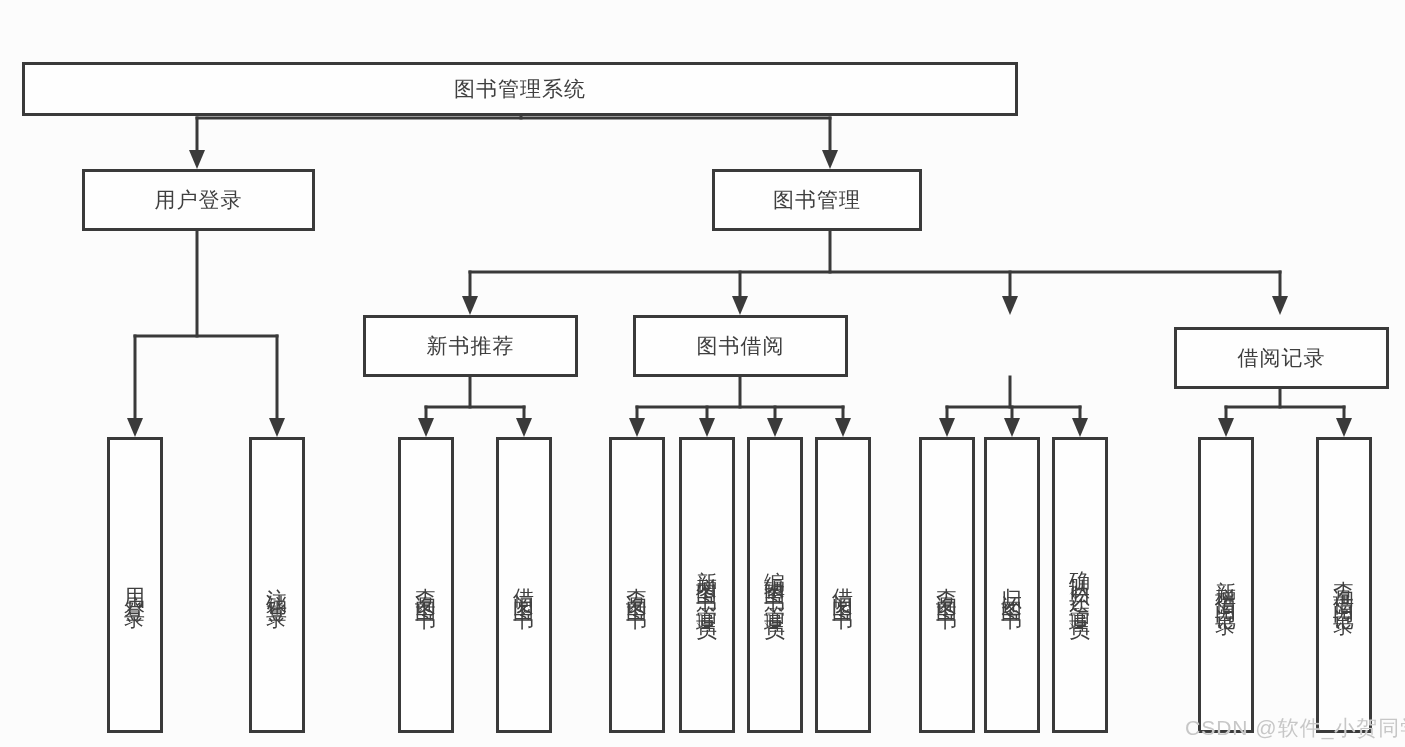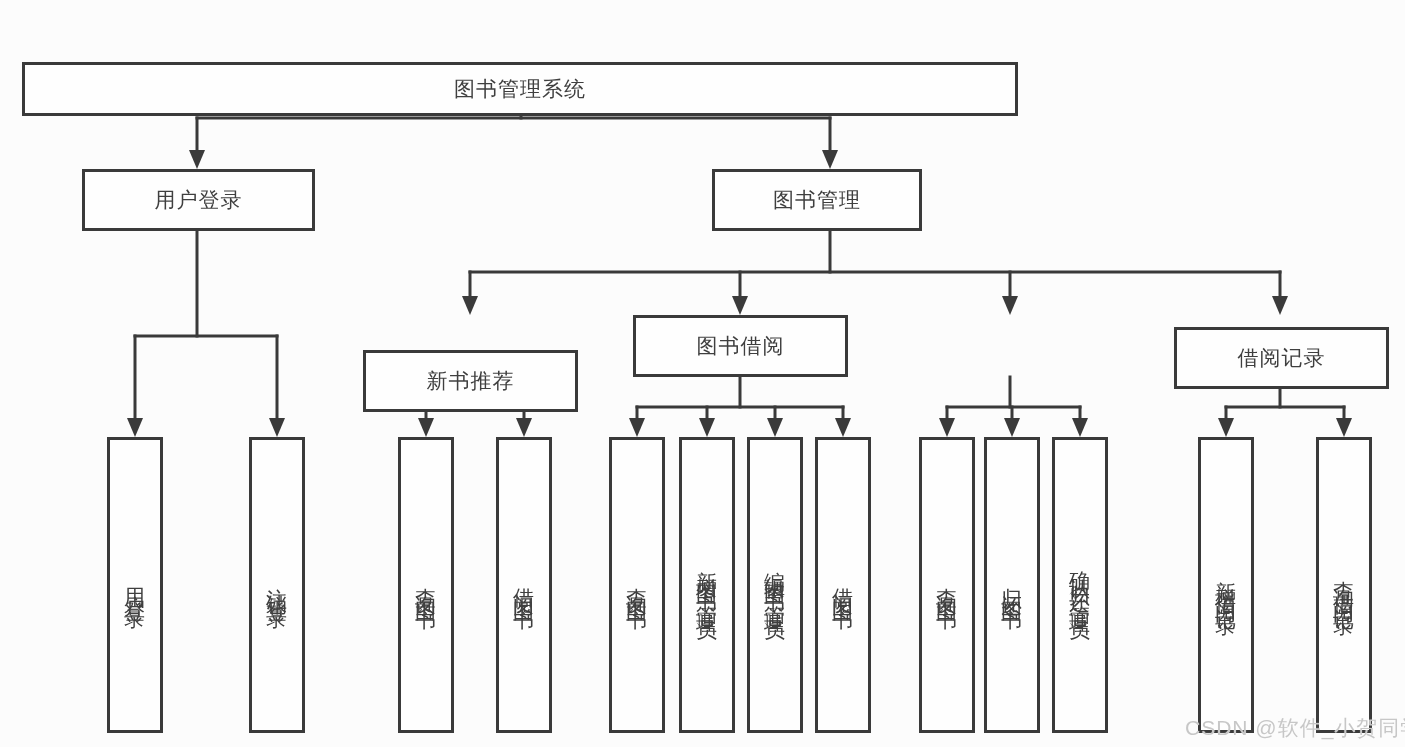--- a/index.html
+++ b/index.html
@@ -129,21 +129,21 @@
     <span class="h-label">图书管理系统</span>
   </div>
 
   <div class="node lvl2" style="left:82px; width:233px;">
     <span class="h-label">用户登录</span>
   </div>
   <div class="node lvl2" style="left:712px; width:210px;">
     <span class="h-label">图书管理</span>
   </div>
 
-  <div class="node lvl3" style="left:363px;margin-top:35px;">
+  <div class="node lvl3" style="left:363px;">
     <span class="h-label">新书推荐</span>
   </div>
   <div class="node lvl3" style="left:633px;">
     <span class="h-label">图书借阅</span>
   </div>
   <div class="node lvl3" style="left:1174px;margin-top:12px;">
     <span class="h-label">借阅记录</span>
   </div>
 
   <div class="node leaf" style="left:107px;">

